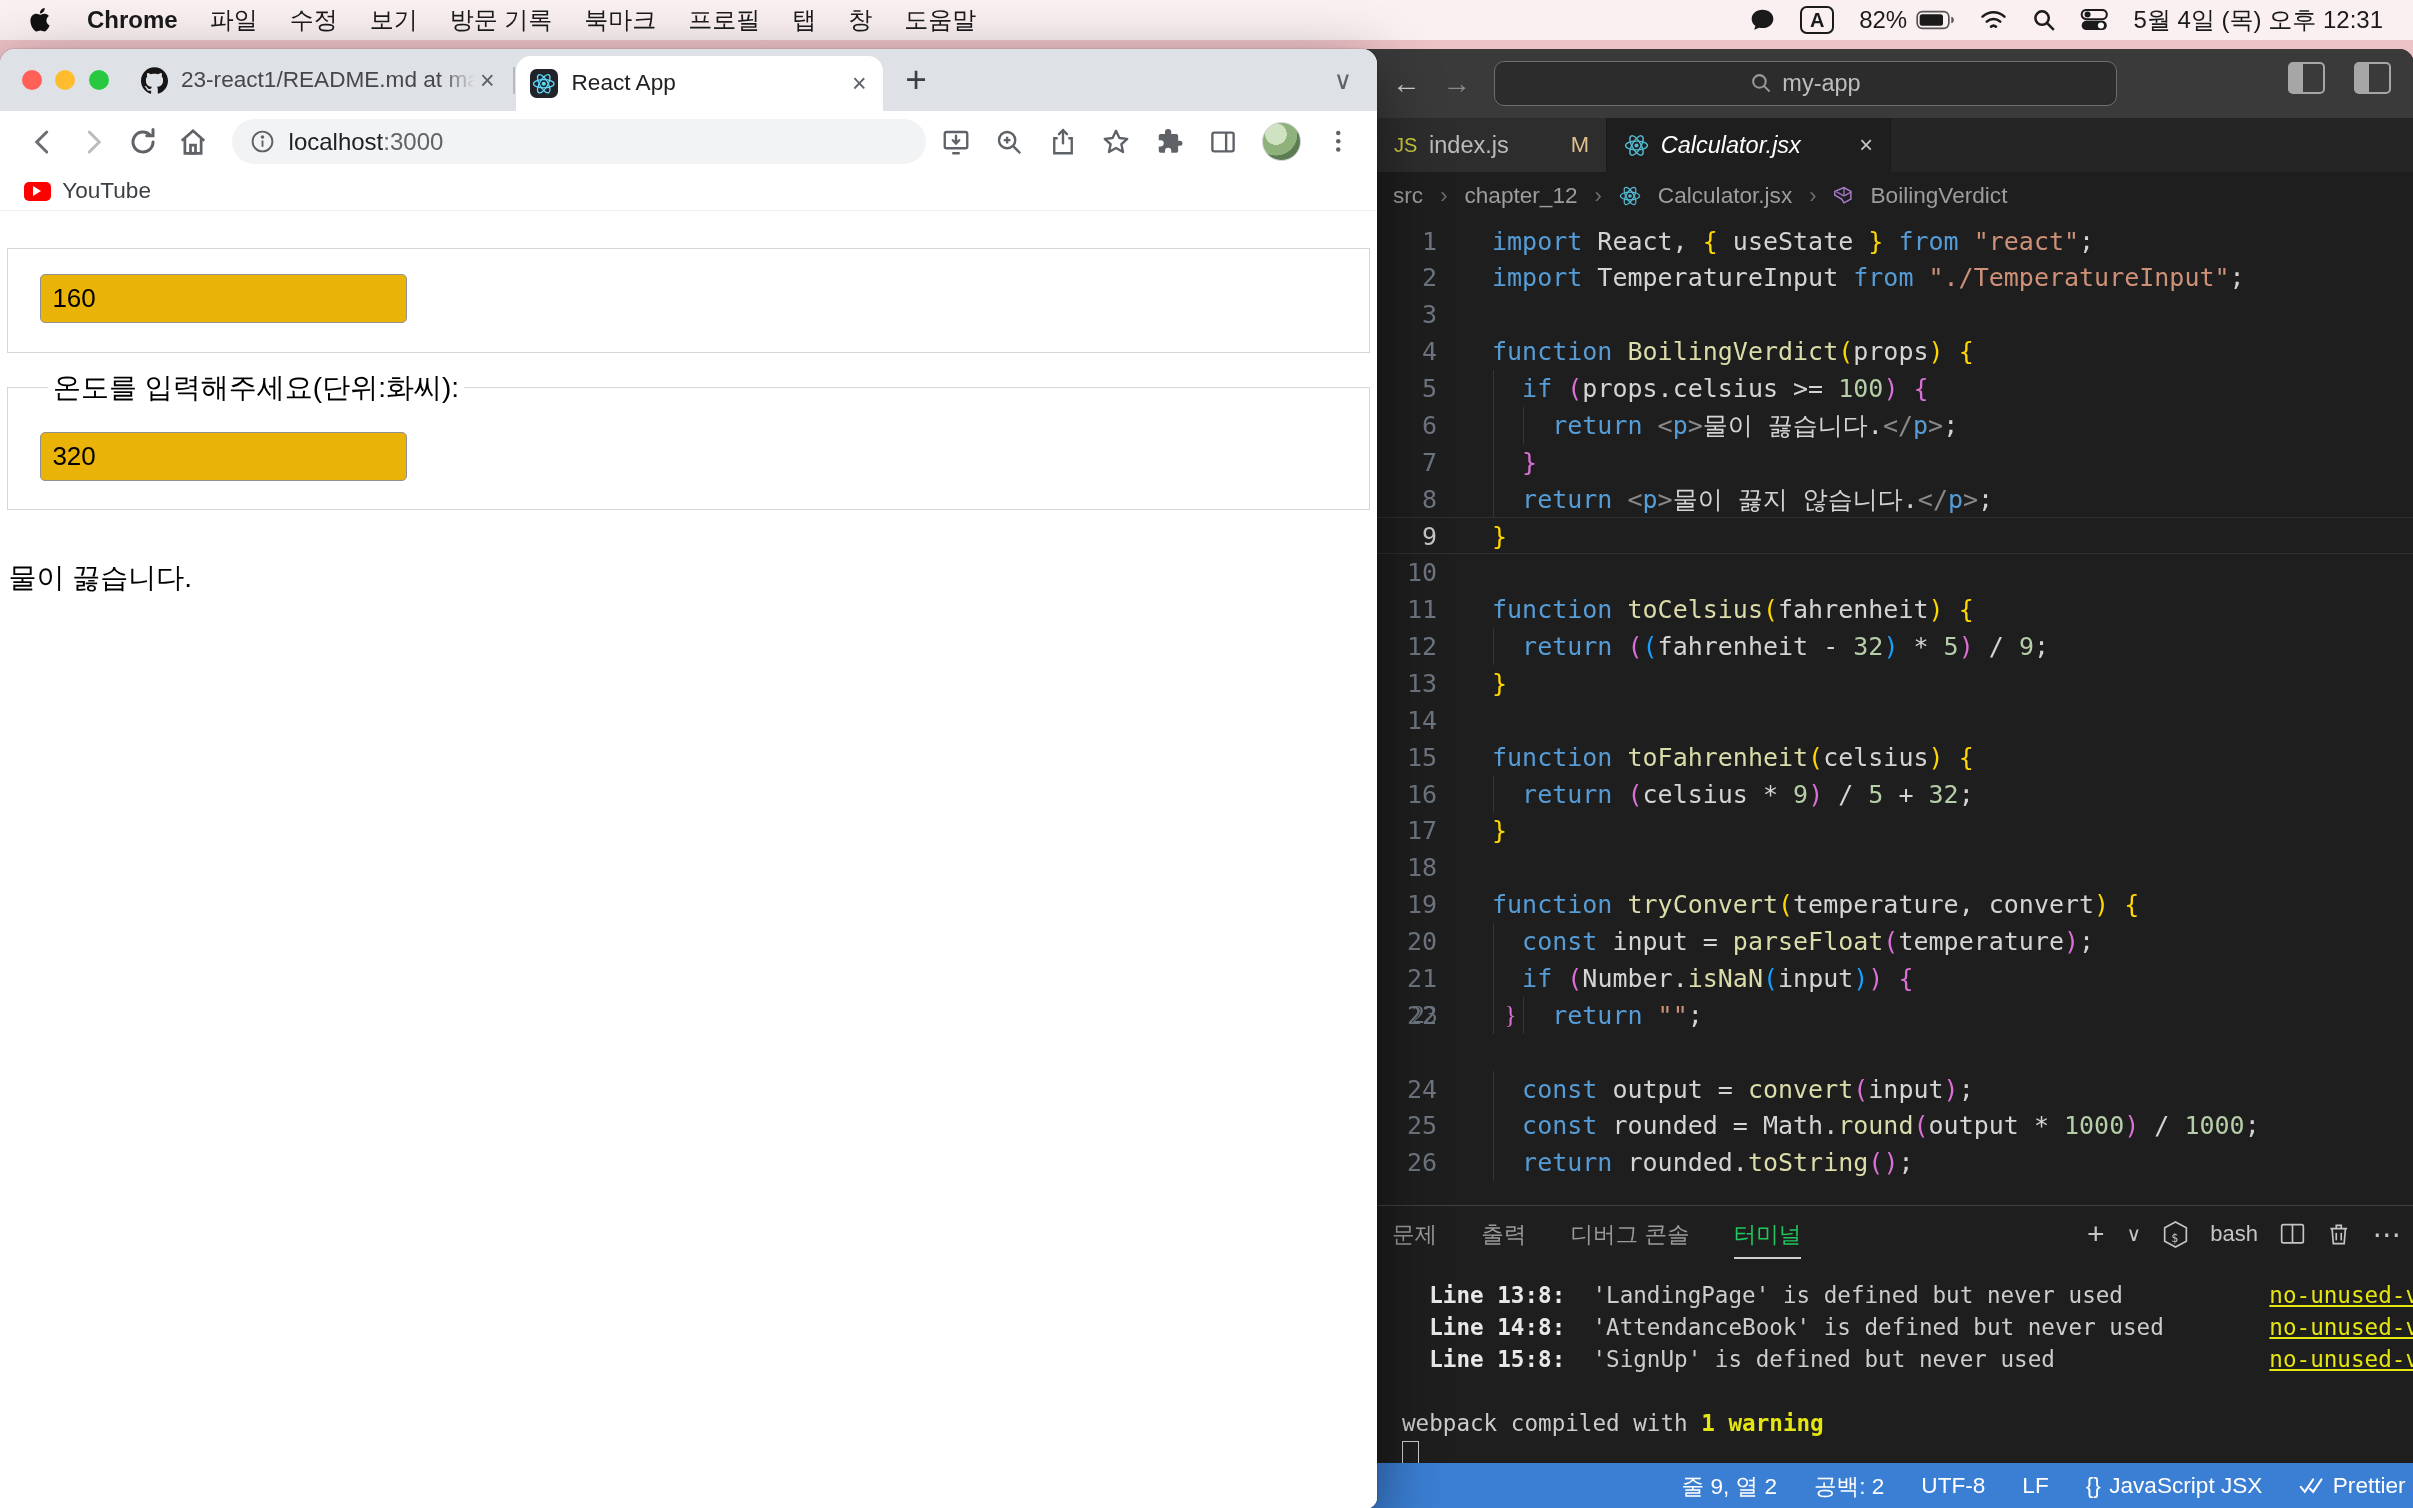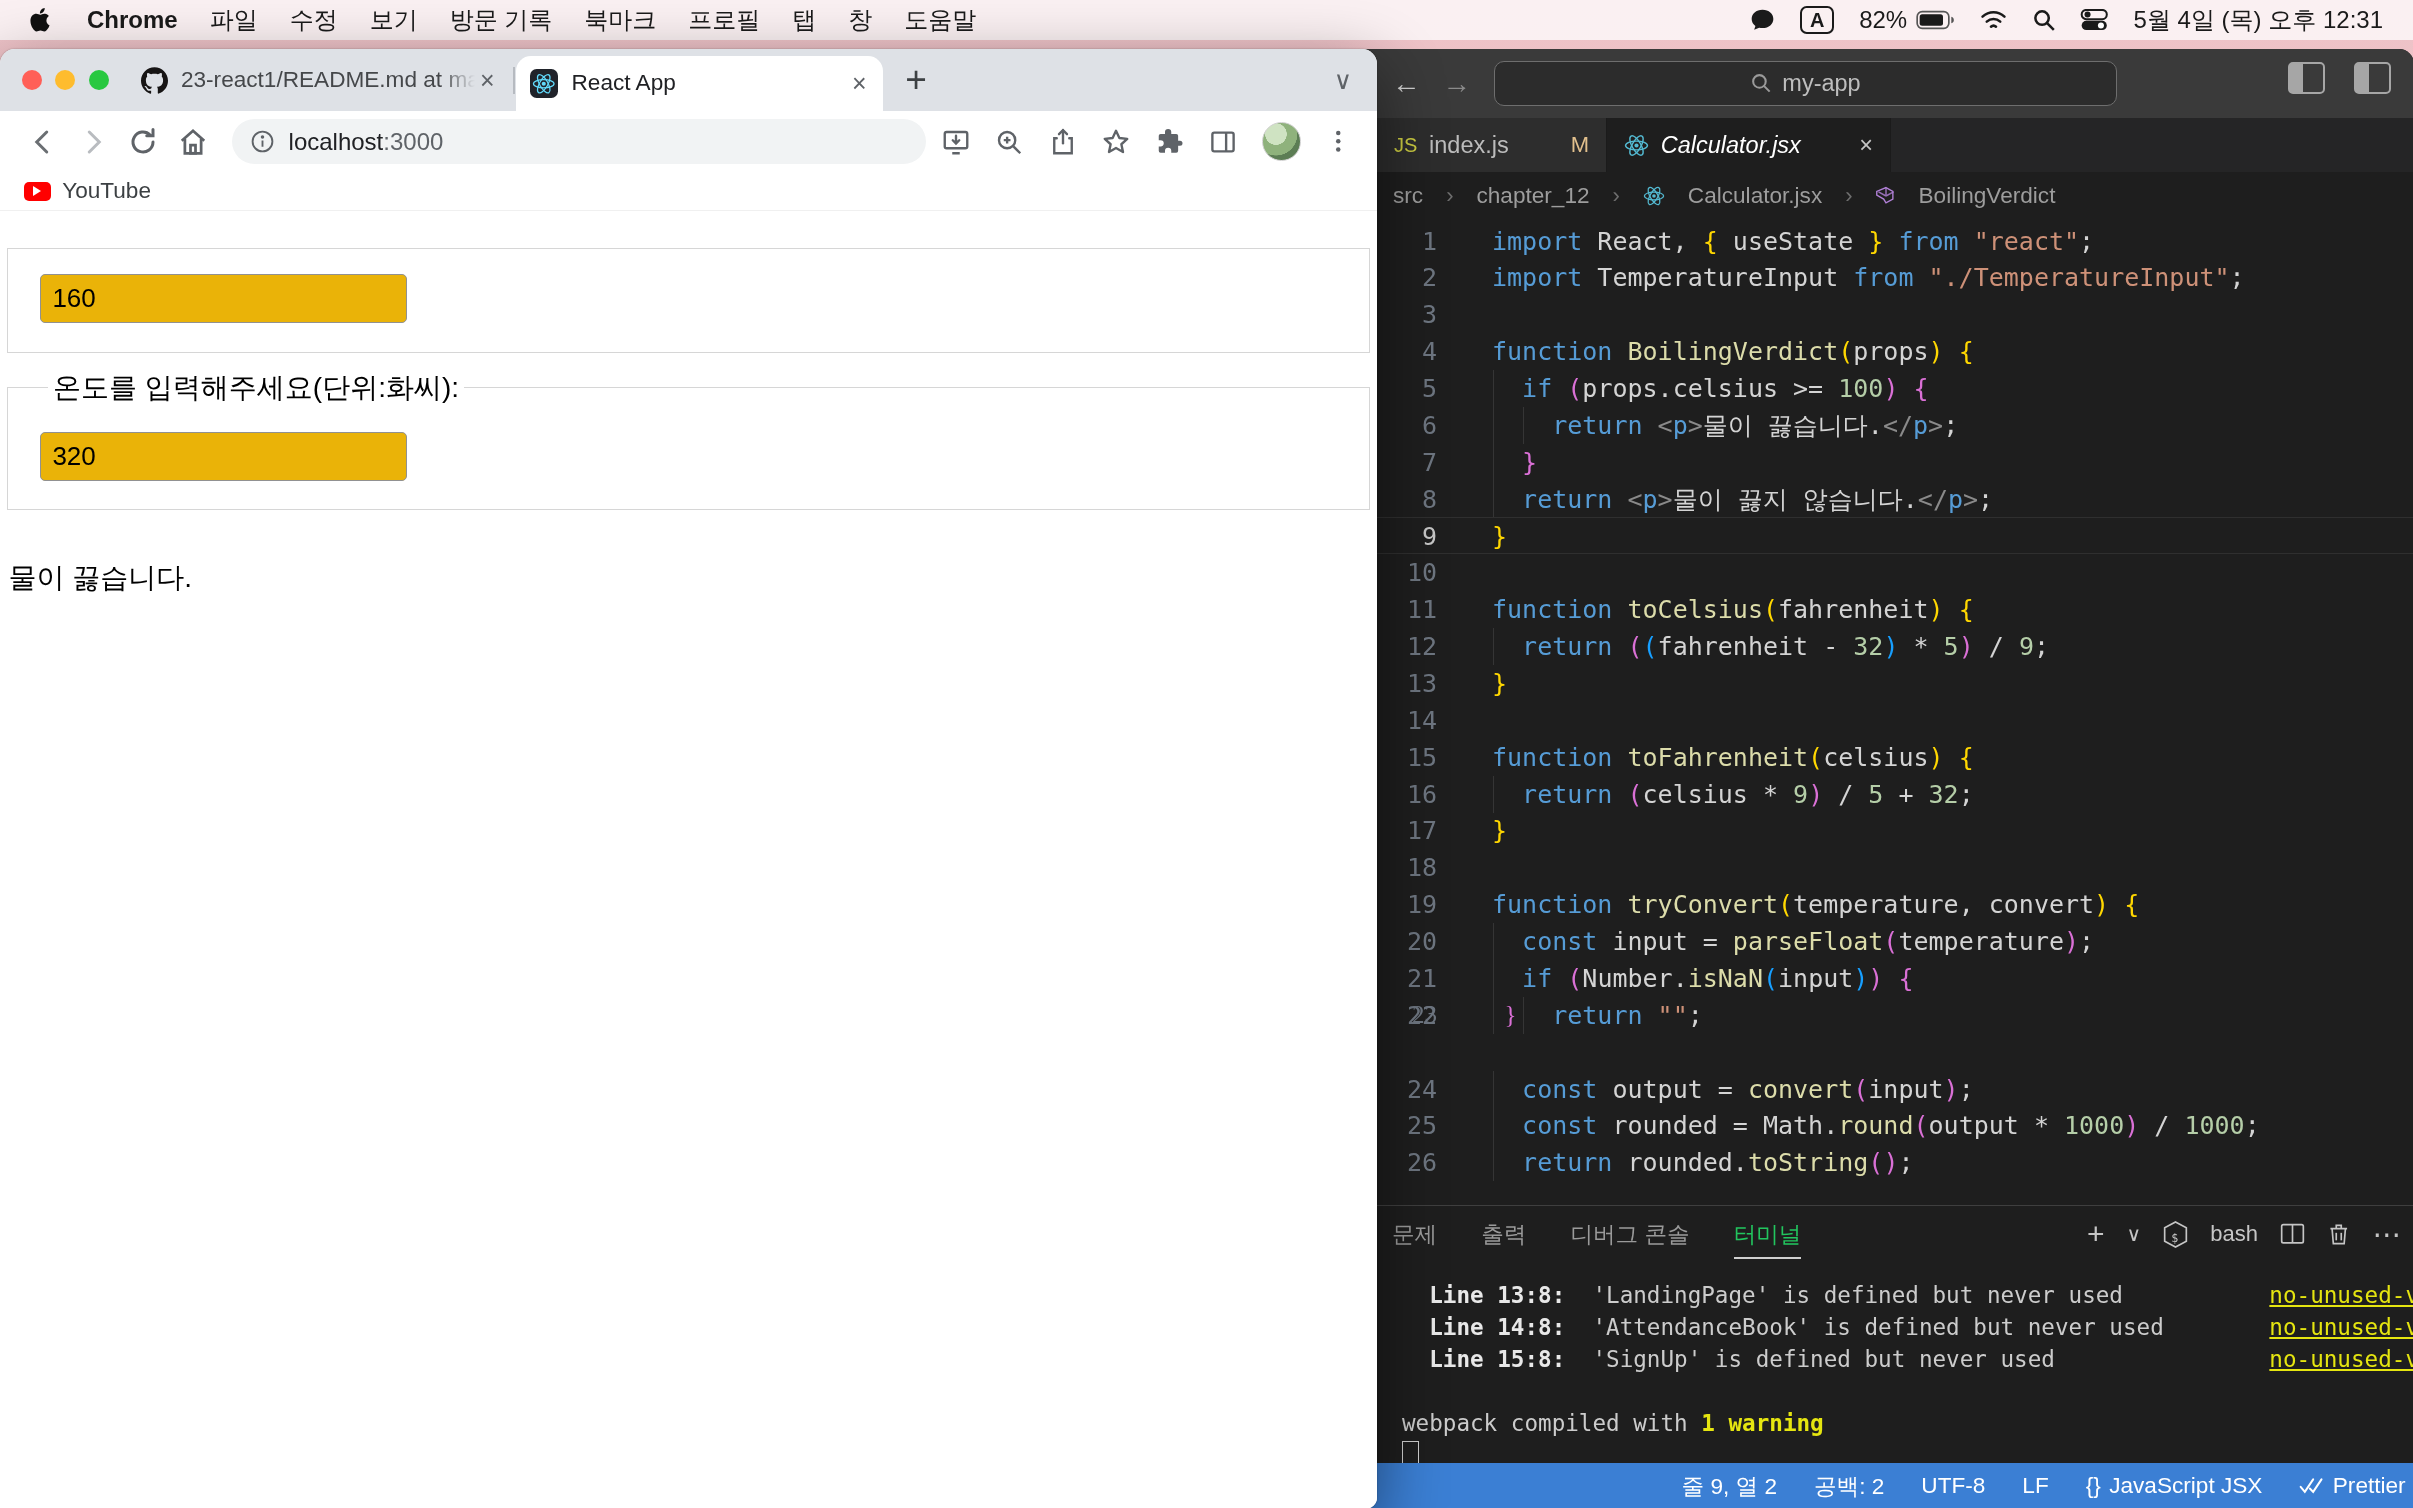--- a/index.html
+++ b/index.html
@@ -86,21 +86,21 @@
   .vs-tabs { height:54px; background:#252526; display:flex; padding-left:19px; }
   .vstab { display:flex; align-items:center; padding:0 17px; font-size:23.5px; gap:11.7px;
      border-right:0.8px solid #1b1b1b; }
   .vstab.inactive { background:#2d2d2d; color:#bcbcbc; width:230px; }
   .vstab.active { background:#1e1e1e; color:#fff; width:284px; }
   .vstab.active .lbl { font-style:italic; }
   .js-ic { color:#cbcb41; font-weight:400; font-size:20px; }
   .mod { color:#e2c08d; font-size:22px; margin-left:auto; }
   .vstab .close { color:#c5c5c5; font-size:23.5px; margin-left:auto; }
 
-  .breadcrumb { height:48px; display:flex; align-items:center; gap:23px;
+  .breadcrumb { height:48px; display:flex; align-items:center; gap:17px;
      padding-left:35px; font-size:22.6px; color:#9d9d9d; background:#1e1e1e; }
   .breadcrumb .sep { color:#6e6e6e; font-size:22px; }
   .bc-ic { display:inline-flex; }
 
   .editor { position:absolute; left:0; top:171px; width:1056px; height:985px;
      background:#1e1e1e; overflow:hidden; }
   .code-row { position:absolute; left:0; width:100%; height:37px; line-height:37px;
      font-family:"DejaVu Sans Mono", monospace; font-size:25px; white-space:pre; }
   .code-row .ln { position:absolute; left:0; width:79px; text-align:right; color:#6e7681; }
   .code-row.current .ln { color:#c6c6c6; }

